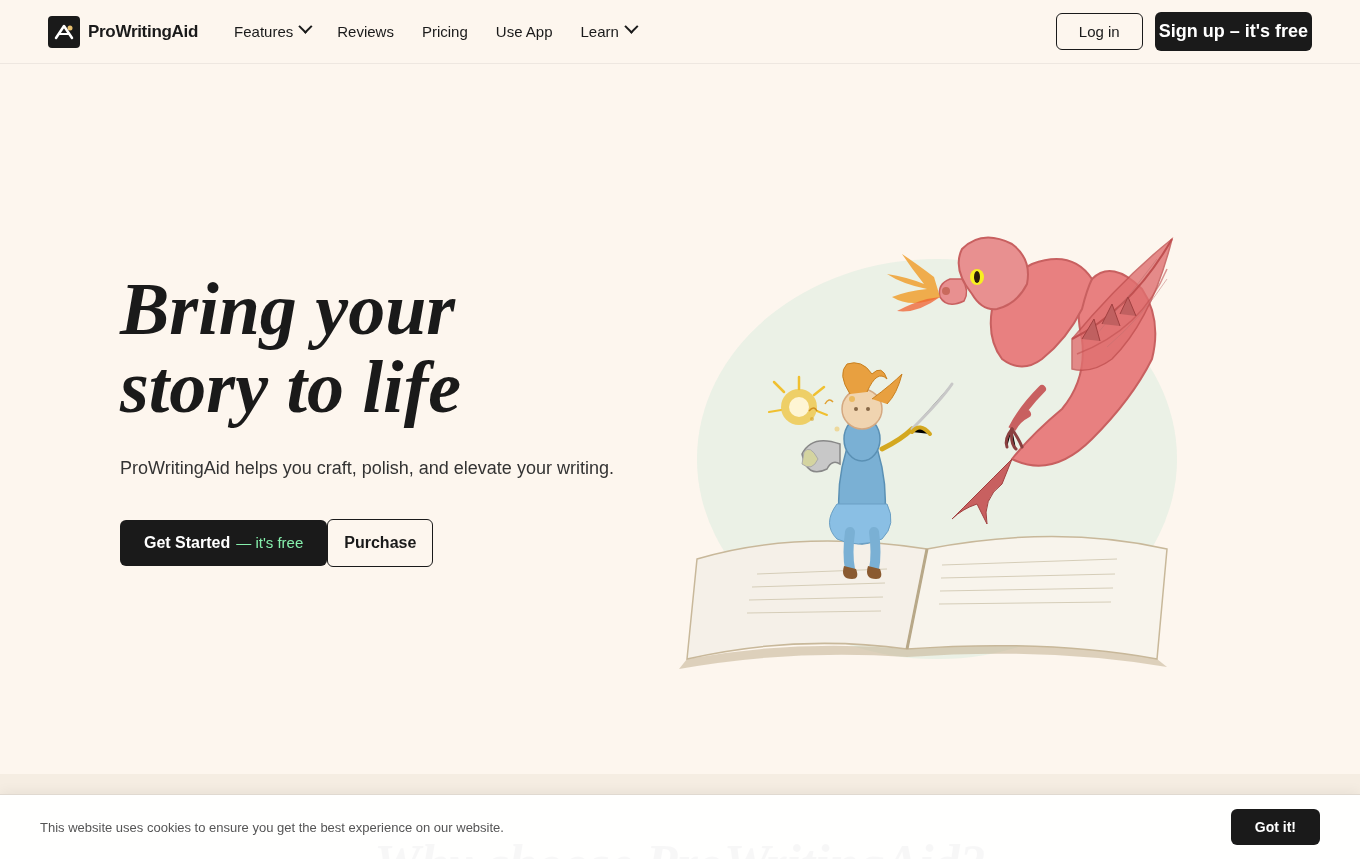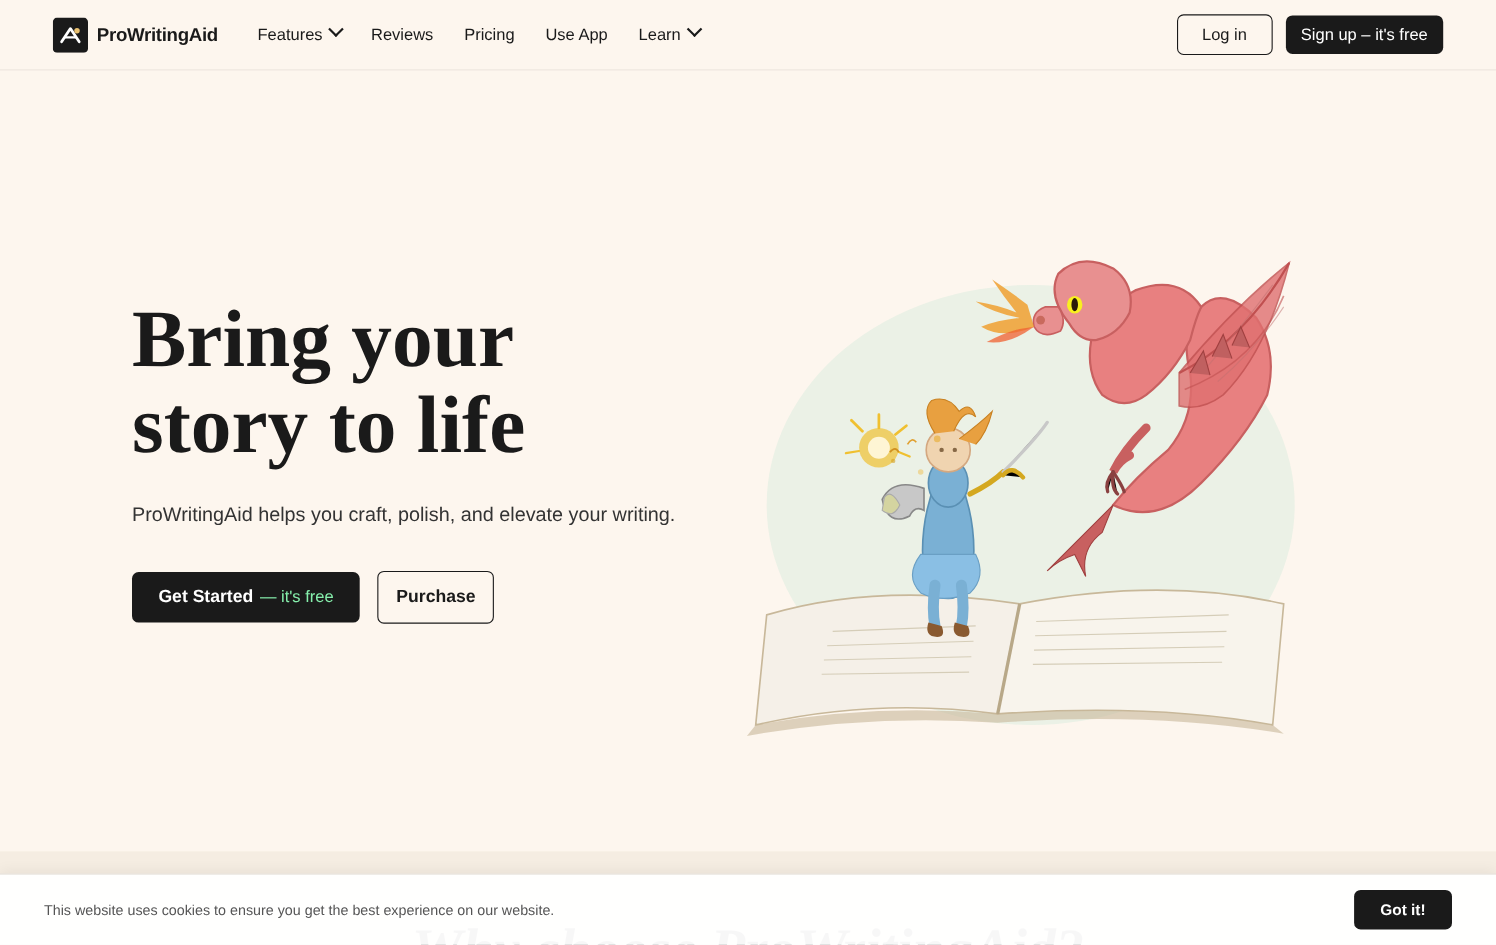--- a/index.html
+++ b/index.html
@@ -69,27 +69,27 @@
       padding: 9px 22px;
       border: 1.5px solid #1a1a1a;
       border-radius: 6px;
       background: transparent;
       color: #1a1a1a;
       font-size: 15px;
       font-weight: 500;
       cursor: pointer;
     }
     .btn-signup {
-      padding: 9px 14px;
+      padding: 9px 4px;
       border: none;
       border-radius: 6px;
       background: #1a1a1a;
       color: #fff;
-      font-size: 15px;
-      font-weight: 400;
+      font-size: 18px;
+      font-weight: 700;
       cursor: pointer;
     }
 
     
     .hero {
       display: flex;
       align-items: center;
       justify-content: space-between;
       padding: 60px 120px 60px 120px;
       min-height: 710px;
@@ -97,34 +97,34 @@
     }
     .hero-content {
       max-width: 540px;
       flex-shrink: 0;
     }
     .hero-title {
       font-size: 74px;
       font-weight: 800;
       color: #1a1a1a;
       line-height: 1.05;
+      font-style: italic;
       font-family: Georgia, 'Times New Roman', serif;
       margin-bottom: 28px;
     }
     .hero-subtitle {
       font-size: 18px;
       color: #333;
       line-height: 1.55;
       margin-bottom: 36px;
       font-weight: 400;
     }
     .hero-buttons {
       display: flex;
       align-items: center;
-      gap: 16px;
     }
     .btn-get-started {
       display: flex;
       align-items: center;
       gap: 0;
       padding: 14px 24px;
       background: #1a1a1a;
       color: #fff;
       border: none;
       border-radius: 6px;

